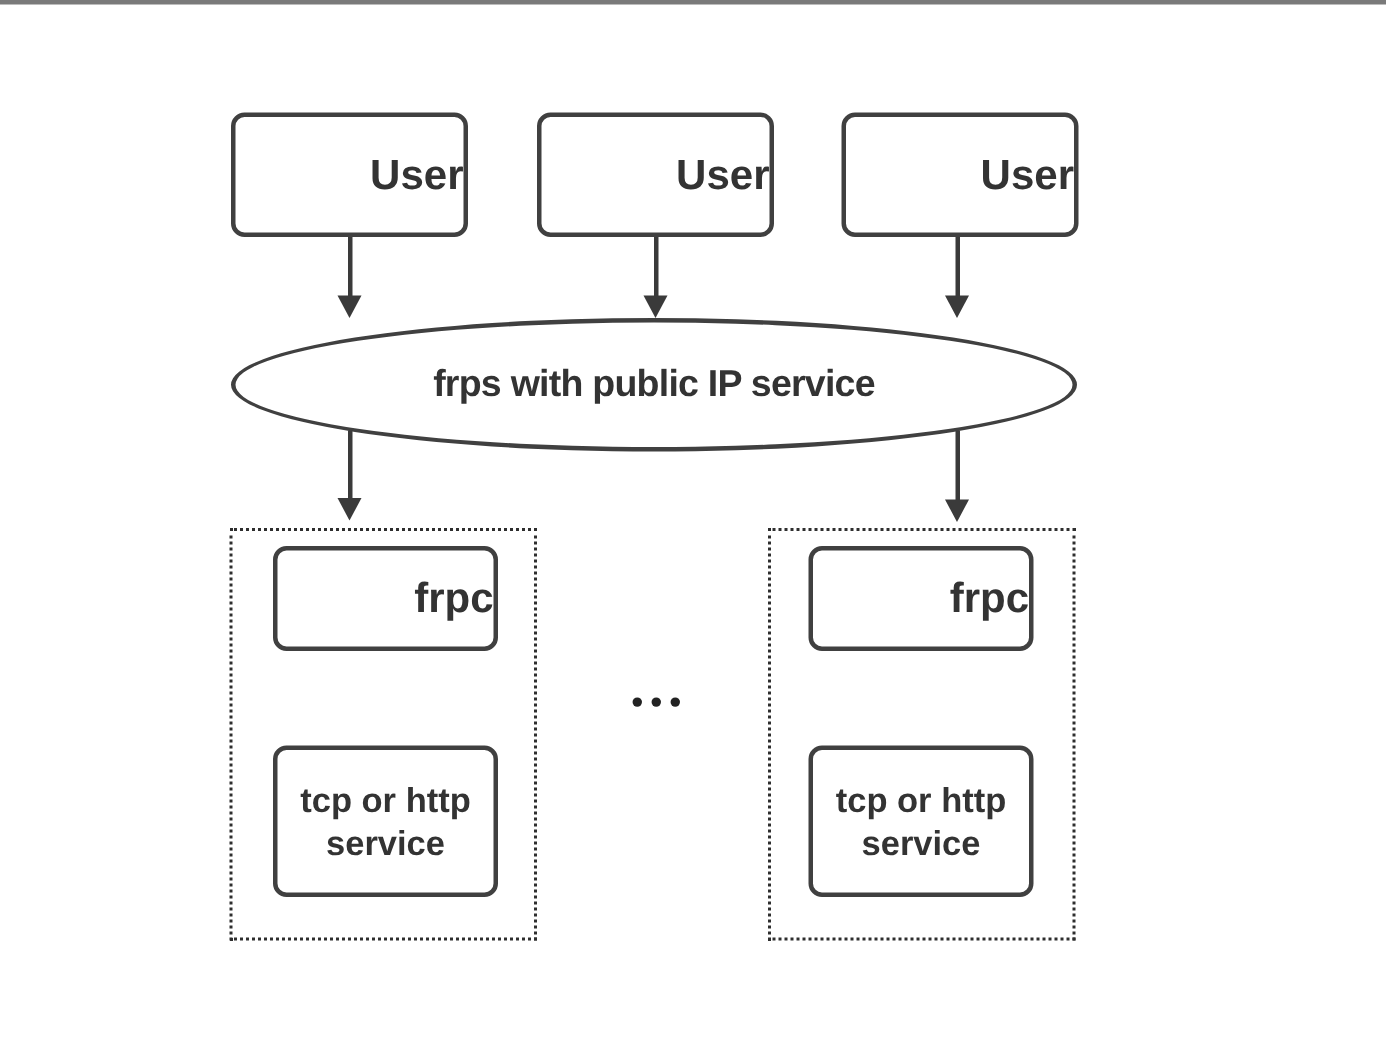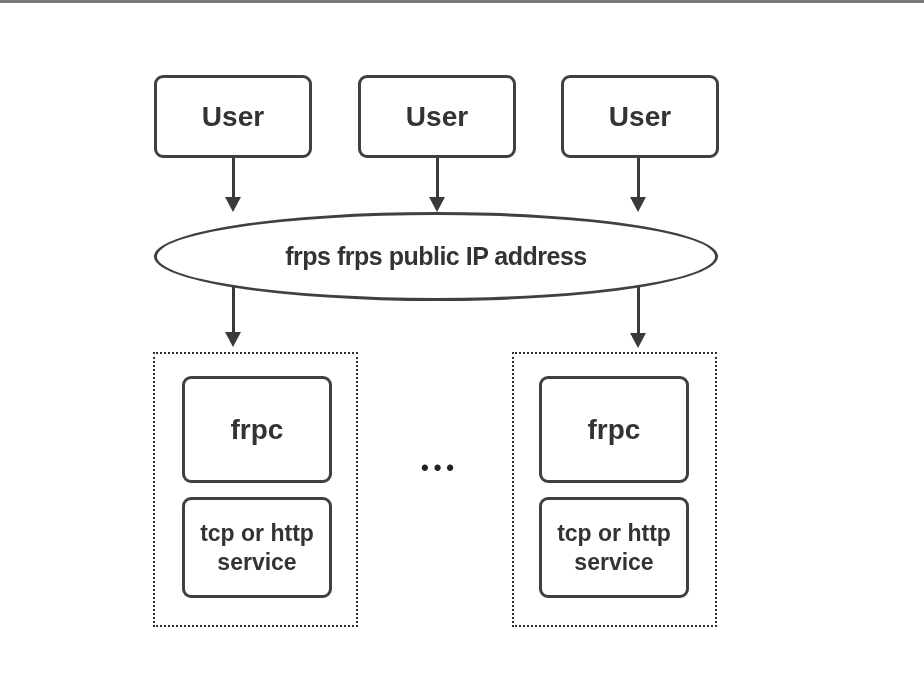--- a/index.html
+++ b/index.html
@@ -22,21 +22,21 @@
     background: #7a7a7a;
   }
   .node {
     position: absolute;
     box-sizing: border-box;
     border: 3px solid #404040;
     border-radius: 9px;
     background: #ffffff;
     display: flex;
     align-items: center;
-    justify-content: center;
+    justify-content: flex-end;
     text-align: center;
     color: #333333;
     font-weight: bold;
   }
   .user-box {
     width: 158px; height: 83px;
     top: 75px;
     font-size: 28px;
   }
   .server-ellipse {
@@ -57,22 +57,22 @@
   }
   .dotted-group {
     position: absolute;
     box-sizing: border-box;
     top: 352px;
     width: 205px; height: 275px;
     border: 2px dotted #2e2e2e;
     background: #ffffff;
   }
   .frpc-box {
-    width: 150px; height: 107px;
-    top: 376px;
+    width: 150px; height: 70px;
+    top: 364px;
     font-size: 28px;
   }
   .service-box {
     width: 150px; height: 101px;
     top: 497px;
     font-size: 23px;
     line-height: 1.25;
     padding: 0 8px;
   }
   .arrow {
@@ -136,21 +136,21 @@
   <div class="arrow" style="left:429px;top:158px;height:54px;">
     <div class="shaft" style="height:40px;"></div>
     <div class="head" style="top:39px;"></div>
   </div>
   <div class="arrow" style="left:630px;top:158px;height:54px;">
     <div class="shaft" style="height:40px;"></div>
     <div class="head" style="top:39px;"></div>
   </div>
 
   <div class="server-ellipse">
-    <span>frps frps public IP address</span>
+    <span>frps with public IP service</span>
   </div>
 
   <div class="arrow" style="left:225px;top:287px;height:60px;">
     <div class="shaft" style="height:46px;"></div>
     <div class="head" style="top:45px;"></div>
   </div>
   <div class="arrow" style="left:630px;top:287px;height:61px;">
     <div class="shaft" style="height:47px;"></div>
     <div class="head" style="top:46px;"></div>
   </div>

